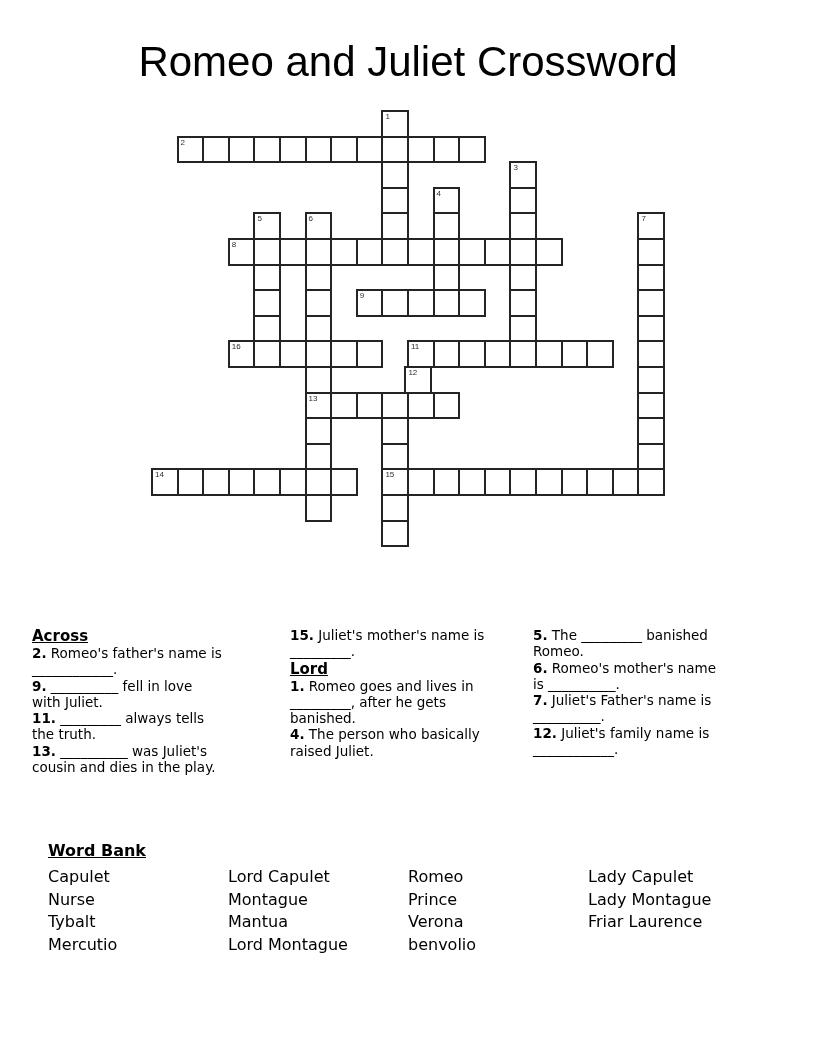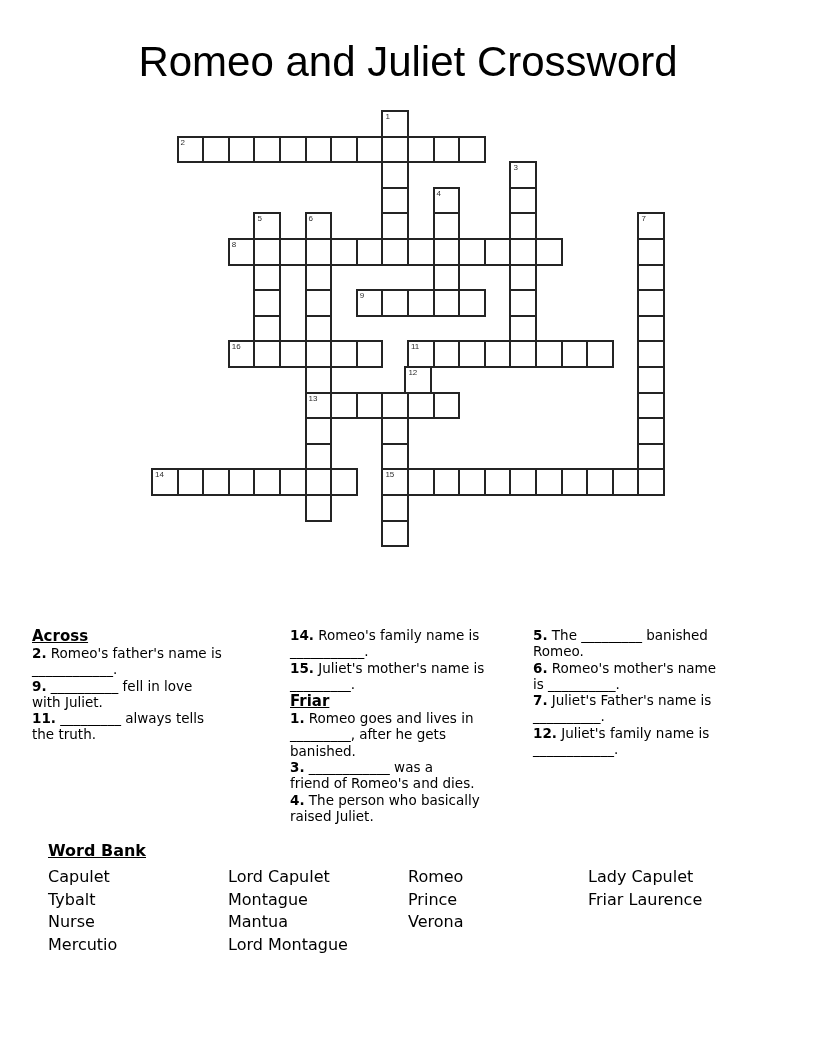--- a/index.html
+++ b/index.html
@@ -226,45 +226,43 @@
   </div>
 
 <div class="clue-col" id="clue-col-1">
     <div class="section-header">Across</div>
     <div class="clue"><b>2.</b> Romeo's father's name is
 ____________.</div>
     <div class="clue"><b>9.</b> __________ fell in love
 with Juliet.</div>
     <div class="clue"><b>11.</b> _________ always tells
 the truth.</div>
+    <div class="clue"><b>13.</b> __________ was Juliet's
+cousin and dies in the play.</div>
   </div>
 <div class="clue-col" id="clue-col-2">
-    <div class="clue"><b>14.</b> Romeo's family name is
-___________.</div>
     <div class="clue"><b>15.</b> Juliet's mother's name is
 _________.</div>
-    <div class="section-header">Friar</div>
+    <div class="section-header">Lord</div>
     <div class="clue"><b>1.</b> Romeo goes and lives in
 _________, after he gets
 banished.</div>
-    <div class="clue"><b>3.</b> ____________ was a
-friend of Romeo's and dies.</div>
     <div class="clue"><b>4.</b> The person who basically
 raised Juliet.</div>
   </div>
 <div class="clue-col" id="clue-col-3">
     <div class="clue"><b>5.</b> The _________ banished
 Romeo.</div>
     <div class="clue"><b>6.</b> Romeo's mother's name
 is __________.</div>
     <div class="clue"><b>7.</b> Juliet's Father's name is
 __________.</div>
     <div class="clue"><b>12.</b> Juliet's family name is
 ____________.</div>
   </div>
 
 <div class="wb-header">Word Bank</div>
 <div id="word-bank">
-    <div class="wb-col" style="left: 48px;"><div>Capulet</div><div>Tybalt</div><div>Nurse</div><div>Mercutio</div></div>
+    <div class="wb-col" style="left: 48px;"><div>Capulet</div><div>Nurse</div><div>Tybalt</div><div>Mercutio</div></div>
     <div class="wb-col" style="left: 228px;"><div>Lord Capulet</div><div>Montague</div><div>Mantua</div><div>Lord Montague</div></div>
-    <div class="wb-col" style="left: 408px;"><div>Romeo</div><div>Prince</div><div>Verona</div></div>
-    <div class="wb-col" style="left: 588px;"><div>Lady Capulet</div><div>Friar Laurence</div></div>
+    <div class="wb-col" style="left: 408px;"><div>Romeo</div><div>Prince</div><div>Verona</div><div>benvolio</div></div>
+    <div class="wb-col" style="left: 588px;"><div>Lady Capulet</div><div>Lady Montague</div><div>Friar Laurence</div></div>
   </div>
 
 </body></html>

